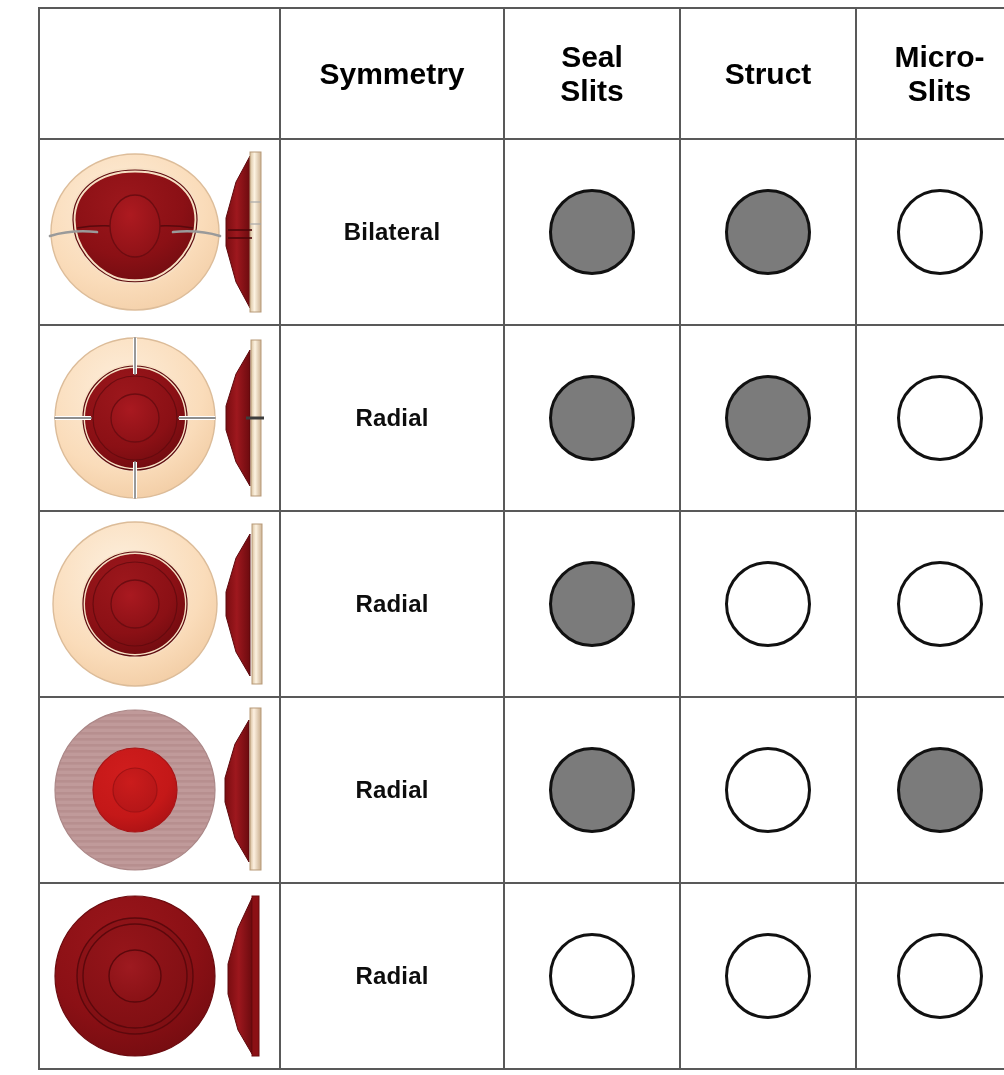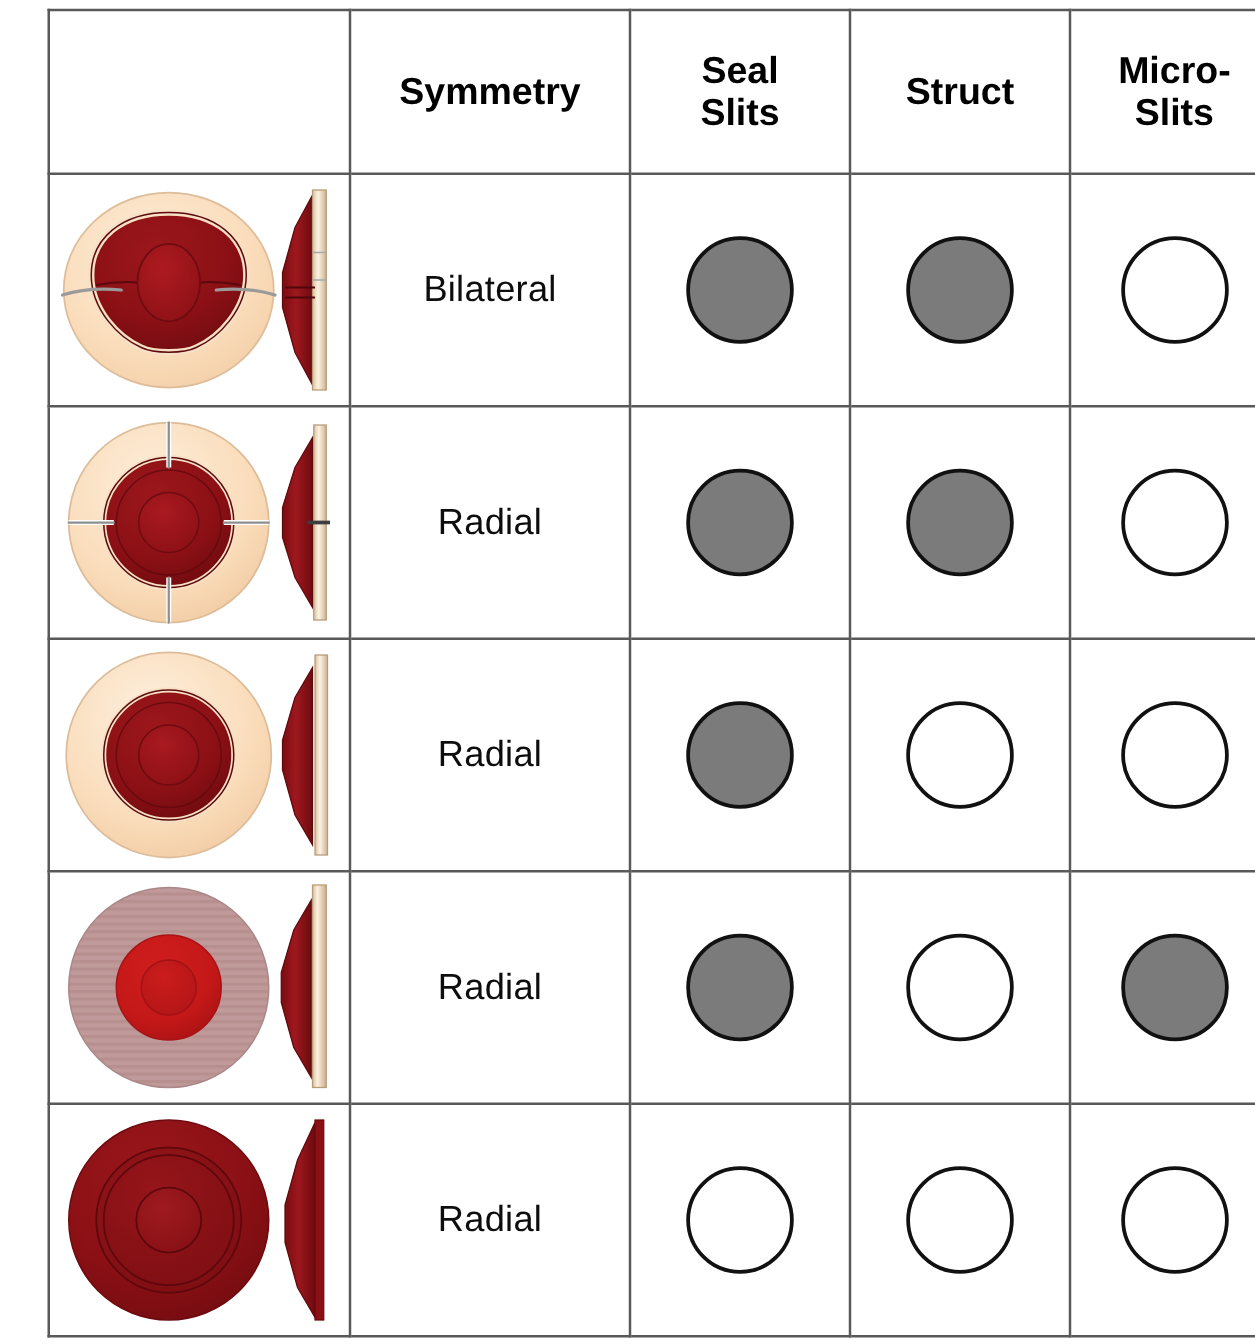--- a/index.html
+++ b/index.html
@@ -36,22 +36,22 @@
     line-height:1.12;
   }
   .col-fig{width:241px;}
   .col-sym{width:224px;}
   .col-soft{width:176px;}
   .col-slits{width:176px;}
   .col-micro{width:167px;}
 
   tbody tr{height:186px;}
   td.sym-cell{
-    font-size:29px;
-    font-weight:normal;
+    font-size:24px;
+    font-weight:bold;
     color:#0d0d0d;
     letter-spacing:.2px;
   }
 
   
   .dot{
     display:inline-block;
     width:86px;height:86px;
     border-radius:50%;
     border:3px solid #111111;

